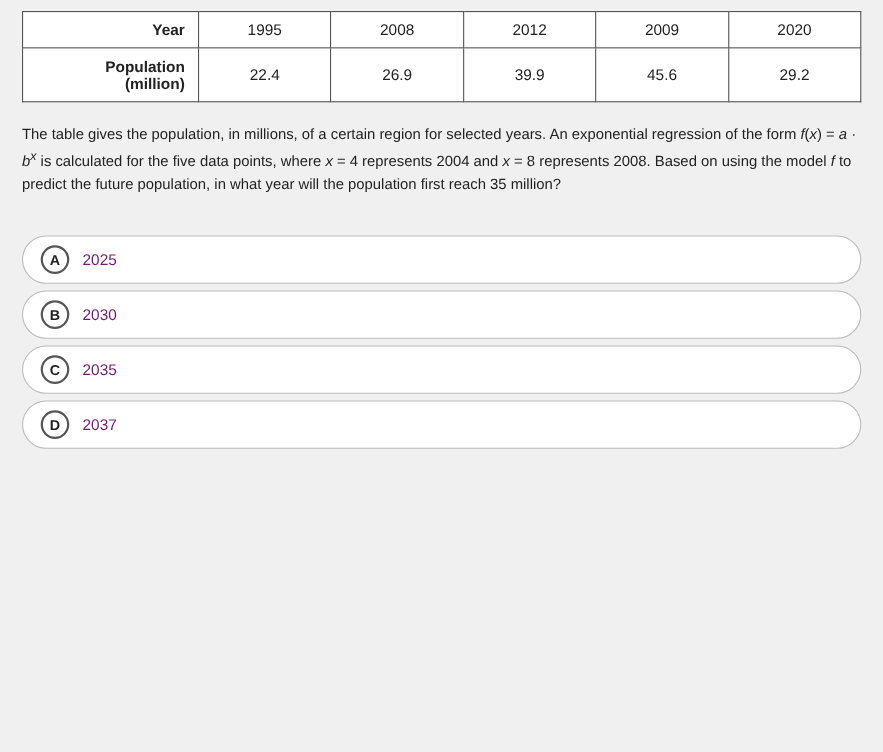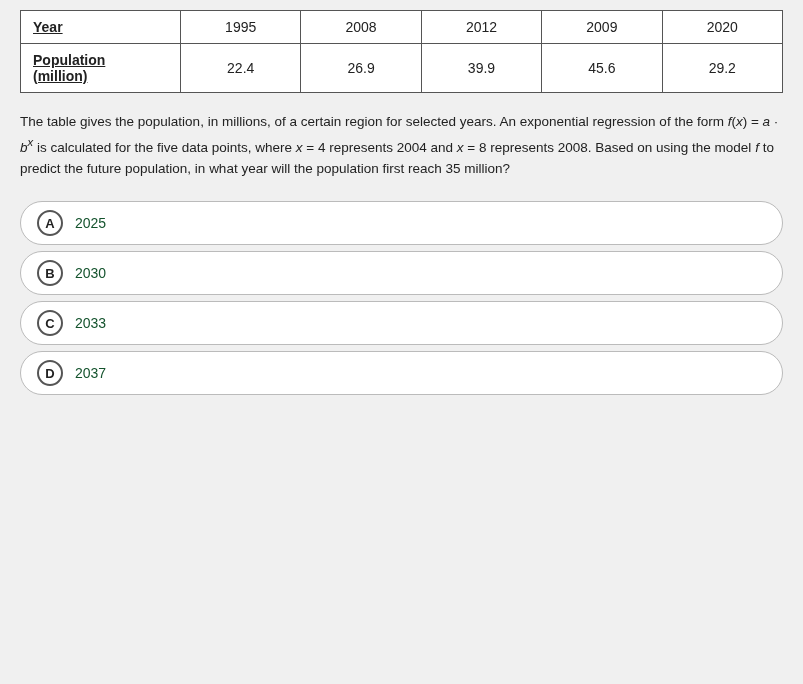--- a/index.html
+++ b/index.html
@@ -22,31 +22,30 @@
       width: 100%;
       background: #fff;
     }
     table td {
       border: 1px solid #555;
       padding: 8px 12px;
       text-align: center;
       vertical-align: middle;
     }
     table td.label-cell {
-      text-align: left;
+      text-align: right;
       font-weight: bold;
       width: 160px;
-      text-decoration: underline;
     }
 
     
     .problem-text {
       font-size: 13.5px;
       line-height: 1.6;
-      margin-bottom: 22px;
+      margin-bottom: 36px;
       color: #222;
     }
 
     
     .options-list {
       list-style: none;
       display: flex;
       flex-direction: column;
       gap: 6px;
     }
@@ -68,21 +67,21 @@
       display: flex;
       align-items: center;
       justify-content: center;
       font-weight: bold;
       font-size: 13px;
       flex-shrink: 0;
       background: #fff;
     }
     .option-label {
       font-size: 14px;
-      color: #14532d;
+      color: #701a75;
     }
   </style>
 </head>
 <body>
 
 <div class="table-wrapper">
   <table>
     <tbody>
         <tr>
       <td class="label-cell">Year</td>
@@ -124,21 +123,21 @@
   <li class="option-item">
     <div class="option-circle">
       <span>B</span>
     </div>
     <span class="option-label">2030</span>
   </li>
   <li class="option-item">
     <div class="option-circle">
       <span>C</span>
     </div>
-    <span class="option-label">2033</span>
+    <span class="option-label">2035</span>
   </li>
   <li class="option-item">
     <div class="option-circle">
       <span>D</span>
     </div>
     <span class="option-label">2037</span>
   </li>
 </ul>
 
 </body></html>

